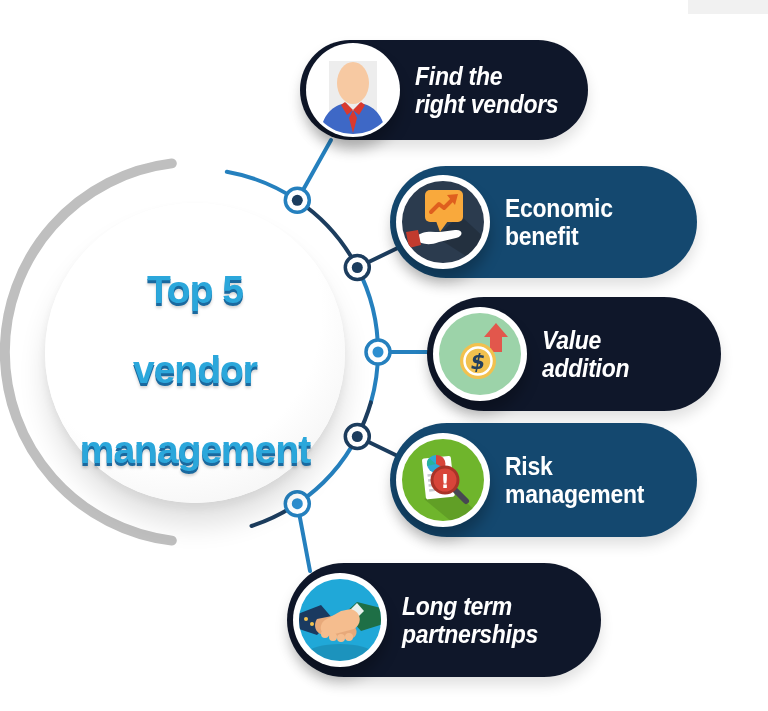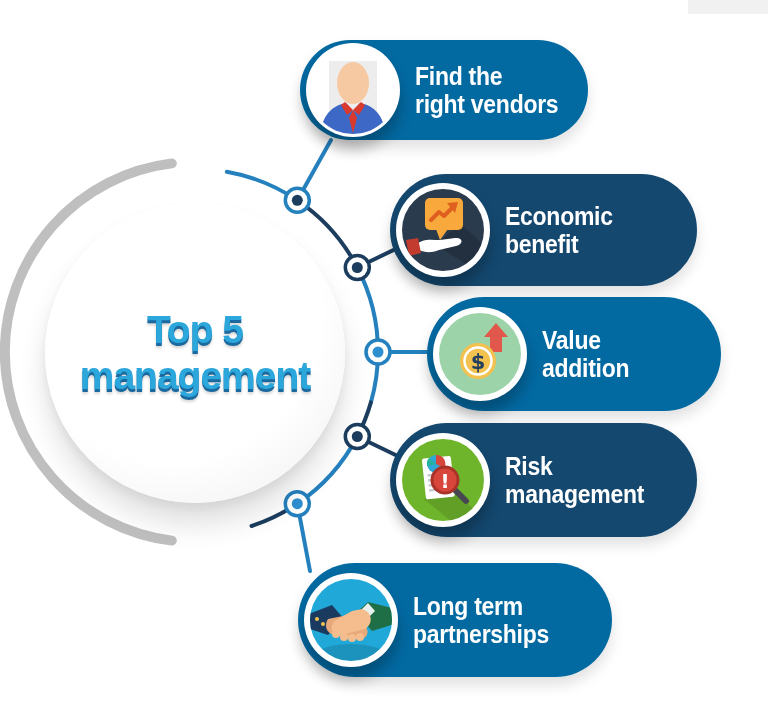--- a/index.html
+++ b/index.html
@@ -15,25 +15,26 @@
   .center-circle{
     position:absolute;left:45px;top:203px;width:300px;height:300px;border-radius:50%;
     background:radial-gradient(circle at 42% 36%, #ffffff 58%, #f7f7f7 76%, #ededed 90%, #e2e2e2 100%);
     box-shadow:0 22px 28px rgba(0,0,0,0.12), 0 6px 10px rgba(0,0,0,0.06);
     display:flex;flex-direction:column;justify-content:center;align-items:center;
   }
   .title-line{
     color:#2ba7db;font-size:39px;font-weight:800;line-height:46px;letter-spacing:-1px;
     text-shadow:0 3px 0 #1a699f, 0 5px 3px rgba(0,0,0,0.18);
     white-space:nowrap;
+    margin-top:34px;
   }
 
   
   .pill{position:absolute;box-shadow:0 8px 14px rgba(0,0,0,0.12);}
-  .pill.light{background:#0369a1;}
+  .pill.light{background:#0f172a;font-style:italic;}
   .pill.dark{background:#14486f;}
   .icon-wrap{
     position:absolute;left:6px;top:50%;margin-top:-47px;width:94px;height:94px;border-radius:50%;
     background:#ffffff;box-shadow:0 12px 14px rgba(0,0,0,0.25);
   }
   .icon-wrap svg{display:block;}
   .pill-label{
     position:absolute;left:115px;top:0;bottom:0;display:flex;flex-direction:column;justify-content:center;
     transform:scaleX(0.92);transform-origin:left center;
   }
@@ -81,20 +82,21 @@
       <circle cx="357.3" cy="436.5" r="5.5" fill="#1c3d5e"></circle>
     </g>
     <g>
       <circle cx="297.3" cy="503.7" r="12" fill="#ffffff" stroke="#2580be" stroke-width="3.5"></circle>
       <circle cx="297.3" cy="503.7" r="5.5" fill="#2e8fd0"></circle>
     </g>
   </svg>
 
   <div class="center-circle">
     <div class="title-line">Top 5</div>
+    <div class="title-line">vendor</div>
     <div class="title-line">management</div>
   </div>
 
   <div class="pill light" style="left:300px;top:40px;width:288px;height:100px;border-radius:50px;">
     <div class="icon-wrap">
       <svg width="94" height="94" viewBox="0 0 94 94">
         <defs>
             <clipPath id="clip-p1">
               <circle cx="47" cy="47" r="44"></circle>
             </clipPath>
@@ -109,21 +111,21 @@
           <path d="M47 67 L51 75 L47 90 L43 75 Z" fill="#da392e"></path>
         </g>
       </svg>
     </div>
     <div class="pill-label">
       <div class="pill-line">Find the</div>
       <div class="pill-line">right vendors</div>
     </div>
   </div>
 
-  <div class="pill dark" style="left:390px;top:174px;width:307px;height:112px;border-radius:56px;">
+  <div class="pill dark" style="left:390px;top:166px;width:307px;height:112px;border-radius:56px;">
     <div class="icon-wrap">
       <svg width="94" height="94" viewBox="0 0 94 94">
         <defs>
             <clipPath id="clip-p2">
               <circle cx="47" cy="47" r="41"></circle>
             </clipPath>
           </defs>
         <circle cx="47" cy="47" r="44" fill="#ffffff"></circle>
         <circle cx="47" cy="47" r="41" fill="#2b3b4e"></circle>
         <g clip-path="url(#clip-p2)">
@@ -195,21 +197,21 @@
           <text x="49" y="48" text-anchor="middle" dominant-baseline="central" font-size="20" font-weight="bold" fill="#ffffff" font-family="'DejaVu Sans',sans-serif">!</text>
         </g>
       </svg>
     </div>
     <div class="pill-label">
       <div class="pill-line">Risk</div>
       <div class="pill-line">management</div>
     </div>
   </div>
 
-  <div class="pill light" style="left:298px;top:563px;width:314px;height:114px;border-radius:57px;">
+  <div class="pill light" style="left:287px;top:563px;width:314px;height:114px;border-radius:57px;">
     <div class="icon-wrap">
       <svg width="94" height="94" viewBox="0 0 94 94">
         <defs>
             <clipPath id="clip-p5">
               <circle cx="47" cy="47" r="41"></circle>
             </clipPath>
           </defs>
         <circle cx="47" cy="47" r="44" fill="#ffffff"></circle>
         <circle cx="47" cy="47" r="41" fill="#20a8d8"></circle>
         <g clip-path="url(#clip-p5)">

